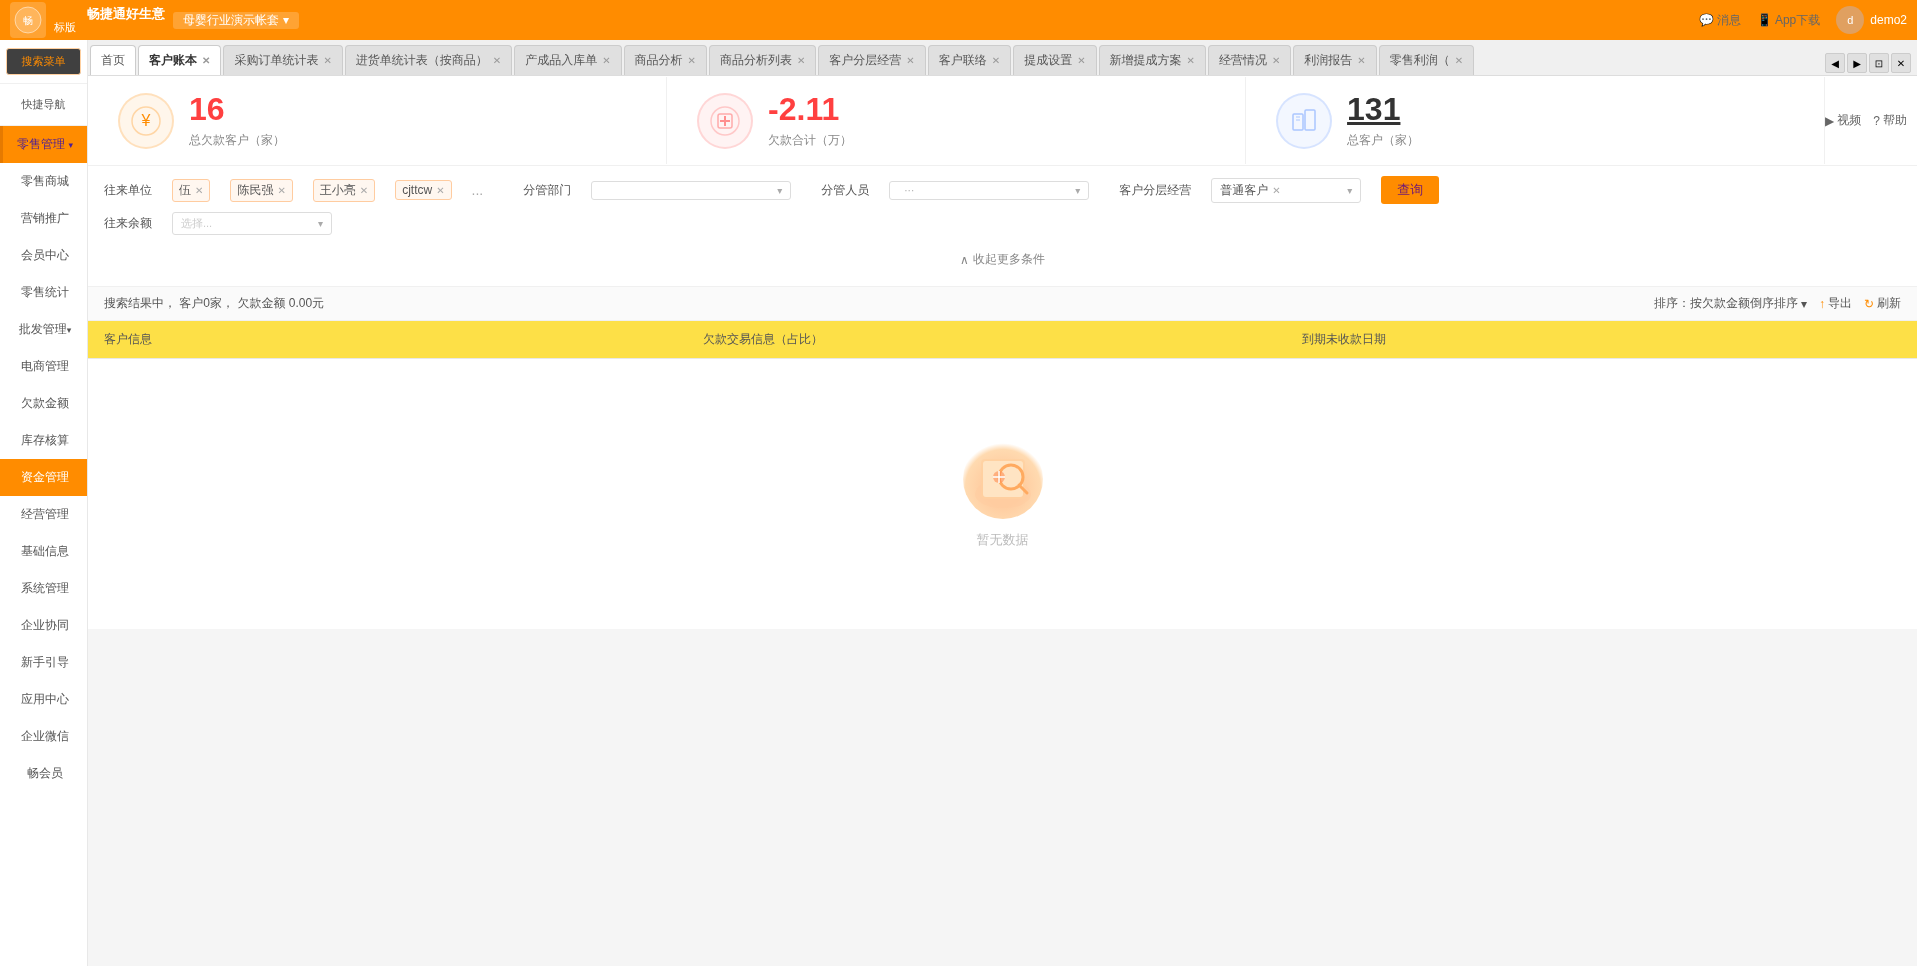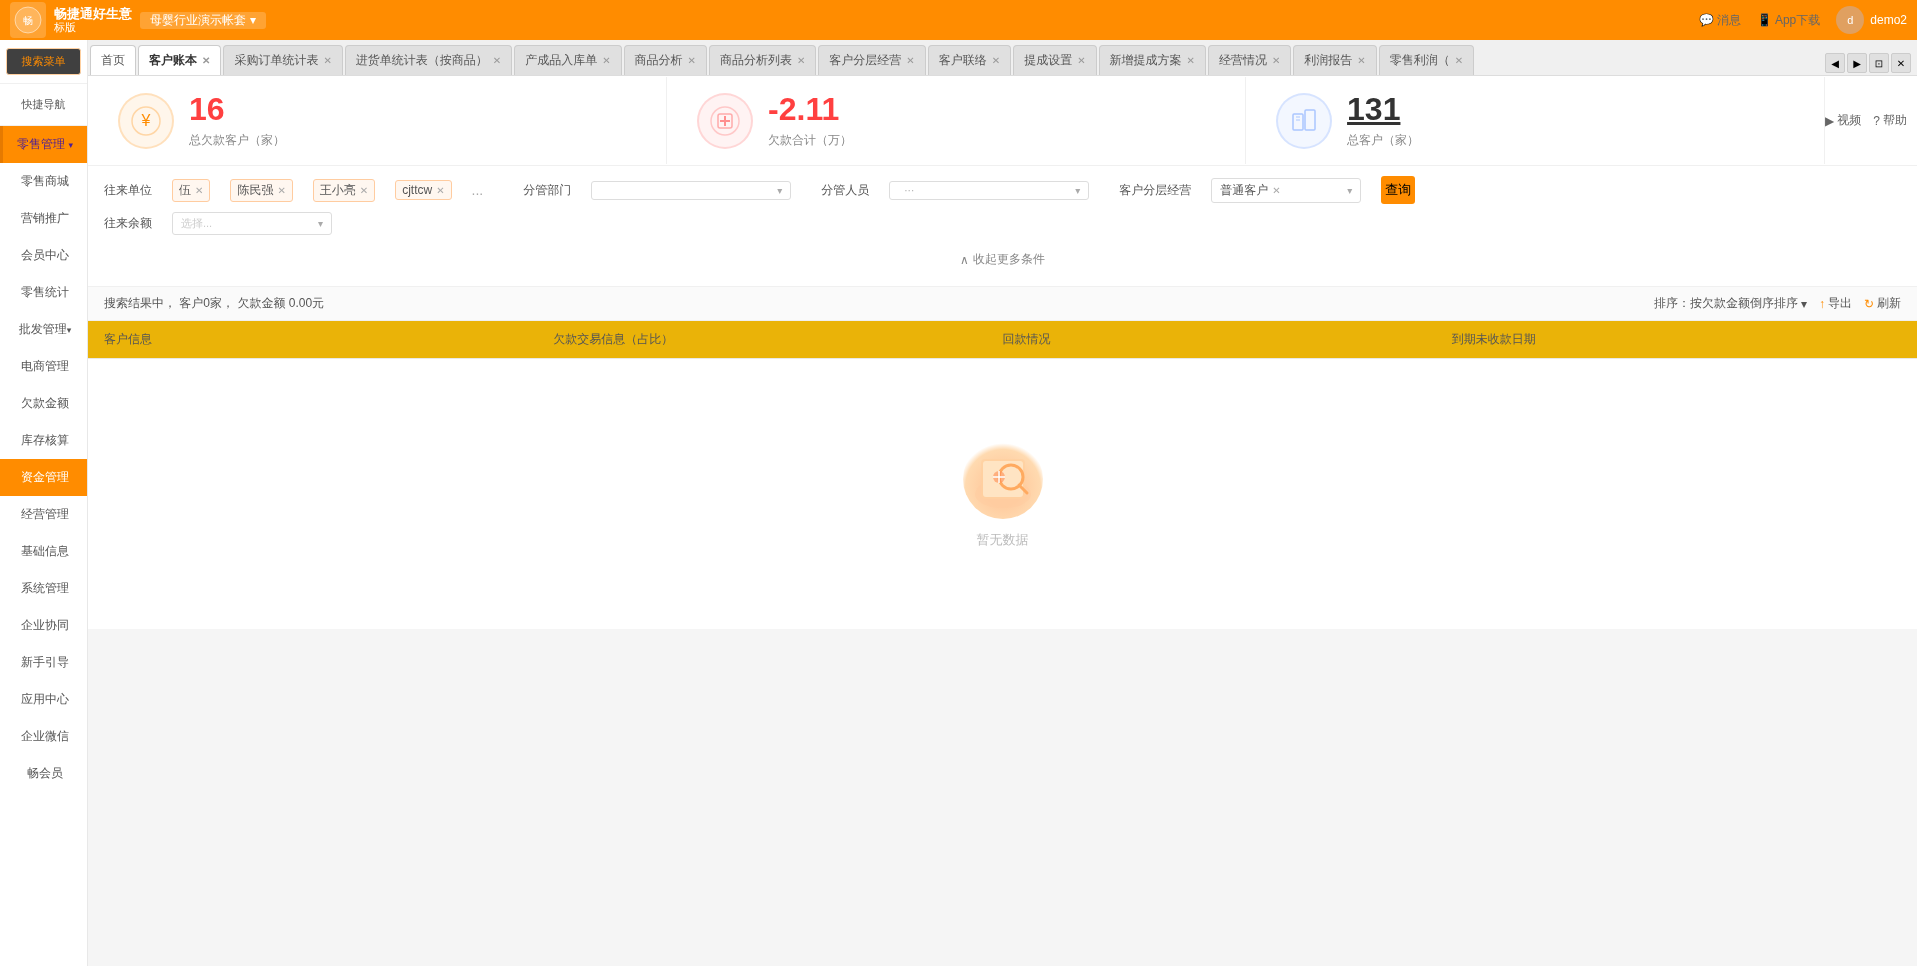--- a/index.html
+++ b/index.html
@@ -3,21 +3,21 @@
   <meta charset="utf-8">
   <style>
     * { box-sizing: border-box; margin: 0; padding: 0; }
     body { font-family: "Microsoft YaHei", Arial, sans-serif; font-size: 12px; background: #f5f5f5; color: #333; overflow: hidden; }
 
     
     .app-wrapper { display: flex; flex-direction: column; height: 966px; }
     .top-bar { height: 40px; background: #ff8c00; display: flex; align-items: center; padding: 0 10px; justify-content: space-between; flex-shrink: 0; }
     .top-bar-left { display: flex; align-items: center; gap: 8px; }
     .top-bar-logo { width: 36px; height: 36px; background: #fff3; border-radius: 4px; display: flex; align-items: center; justify-content: center; color: #fff; font-size: 10px; }
-    .top-bar-title { color: #fff; font-size: 13px; font-weight: bold; }
+    .top-bar-title { color: #fff; font-size: 13px; font-weight: bold; margin-left: 33px; }
     .top-bar-subtitle { color: #fff; font-size: 11px; }
     .top-bar-right { display: flex; align-items: center; gap: 16px; color: #fff; font-size: 12px; }
     .avatar-circle { width: 28px; height: 28px; border-radius: 50%; background: #e0a060; display: flex; align-items: center; justify-content: center; color: #fff; font-size: 11px; }
 
     .main-layout { display: flex; flex: 1; overflow: hidden; }
 
     
     .sidebar { width: 88px; background: #fff; display: flex; flex-direction: column; border-right: 1px solid #e8e8e8; flex-shrink: 0; }
     .sidebar-search { padding: 8px 6px; border-bottom: 1px solid #f0f0f0; }
     .sidebar-search-btn { width: 100%; background: #404040; border: 1px solid #ffd0a0; border-radius: 3px; padding: 5px 4px; color: #ff8c00; font-size: 11px; cursor: pointer; text-align: center; }
@@ -77,33 +77,33 @@
     
     .results-bar { padding: 8px 16px; background: #fafafa; border-bottom: 1px solid #f0f0f0; display: flex; align-items: center; justify-content: space-between; }
     .results-info { font-size: 12px; color: #555; }
     .results-actions { display: flex; align-items: flex-end; gap: 12px; font-size: 12px; color: #555; }
     .sort-btn { display: flex; align-items: center; gap: 3px; cursor: pointer; color: #555; }
     .action-btn { display: flex; align-items: center; gap: 3px; cursor: pointer; color: #555; }
     .refresh-icon { color: #ff8c00; }
 
     
     .data-table { width: 100%; }
-    .table-header { display: flex; background: #eab308; border-bottom: 1px solid #e8e8e8; padding: 10px 16px; }
+    .table-header { display: flex; background: #fde047; border-bottom: 1px solid #e8e8e8; padding: 10px 16px; }
     .table-col { font-size: 12px; color: #555; font-weight: 500; }
     .table-col-customer { flex: 2; }
     .table-col-debt { flex: 2; }
     .table-col-repay { flex: 2; }
     .table-col-date { flex: 2; }
 
     
     .empty-state { display: flex; flex-direction: column; align-items: center; justify-content: center; padding: 80px 0; }
     .empty-text { color: #bbb; font-size: 13px; margin-top: 12px; }
 
     
-    .query-btn { background: #ff8c00; color: #000000; border: none; border-radius: 3px; padding: 5px 4px; cursor: pointer; font-size: 13px; white-space: nowrap; }
+    .query-btn { background: #ff8c00; color: #701a75; border: none; border-radius: 3px; padding: 5px 16px; cursor: pointer; font-size: 13px; white-space: nowrap; }
 
     .no-data-image {
       width: 80px; height: 80px;
       background: radial-gradient(circle at 50% 60%, #ffcca0 30%, #ffdab0 60%, transparent 70%);
       border-radius: 50%;
       position: relative;
       display: flex; align-items: center; justify-content: center;
       font-size: 36px;
     }
   </style>
@@ -390,23 +390,20 @@
           </div>
 
           <div class="data-table">
             <div class="table-header">
               <div class="table-col table-col-customer">
                 <span>客户信息</span>
               </div>
               <div class="table-col table-col-debt">
                 <span>欠款交易信息（占比）</span>
               </div>
-              <div class="table-col table-col-repay">
-                <span>回款情况</span>
-              </div>
               <div class="table-col table-col-date">
                 <span>到期未收款日期</span>
               </div>
             </div>
 
             <div class="empty-state">
               <div class="no-data-image">
                 <svg width="80" height="80" viewBox="0 0 80 80">
 
                   <ellipse cx="40" cy="55" rx="28" ry="14" fill="#ffcca0" opacity="0.5"></ellipse>

